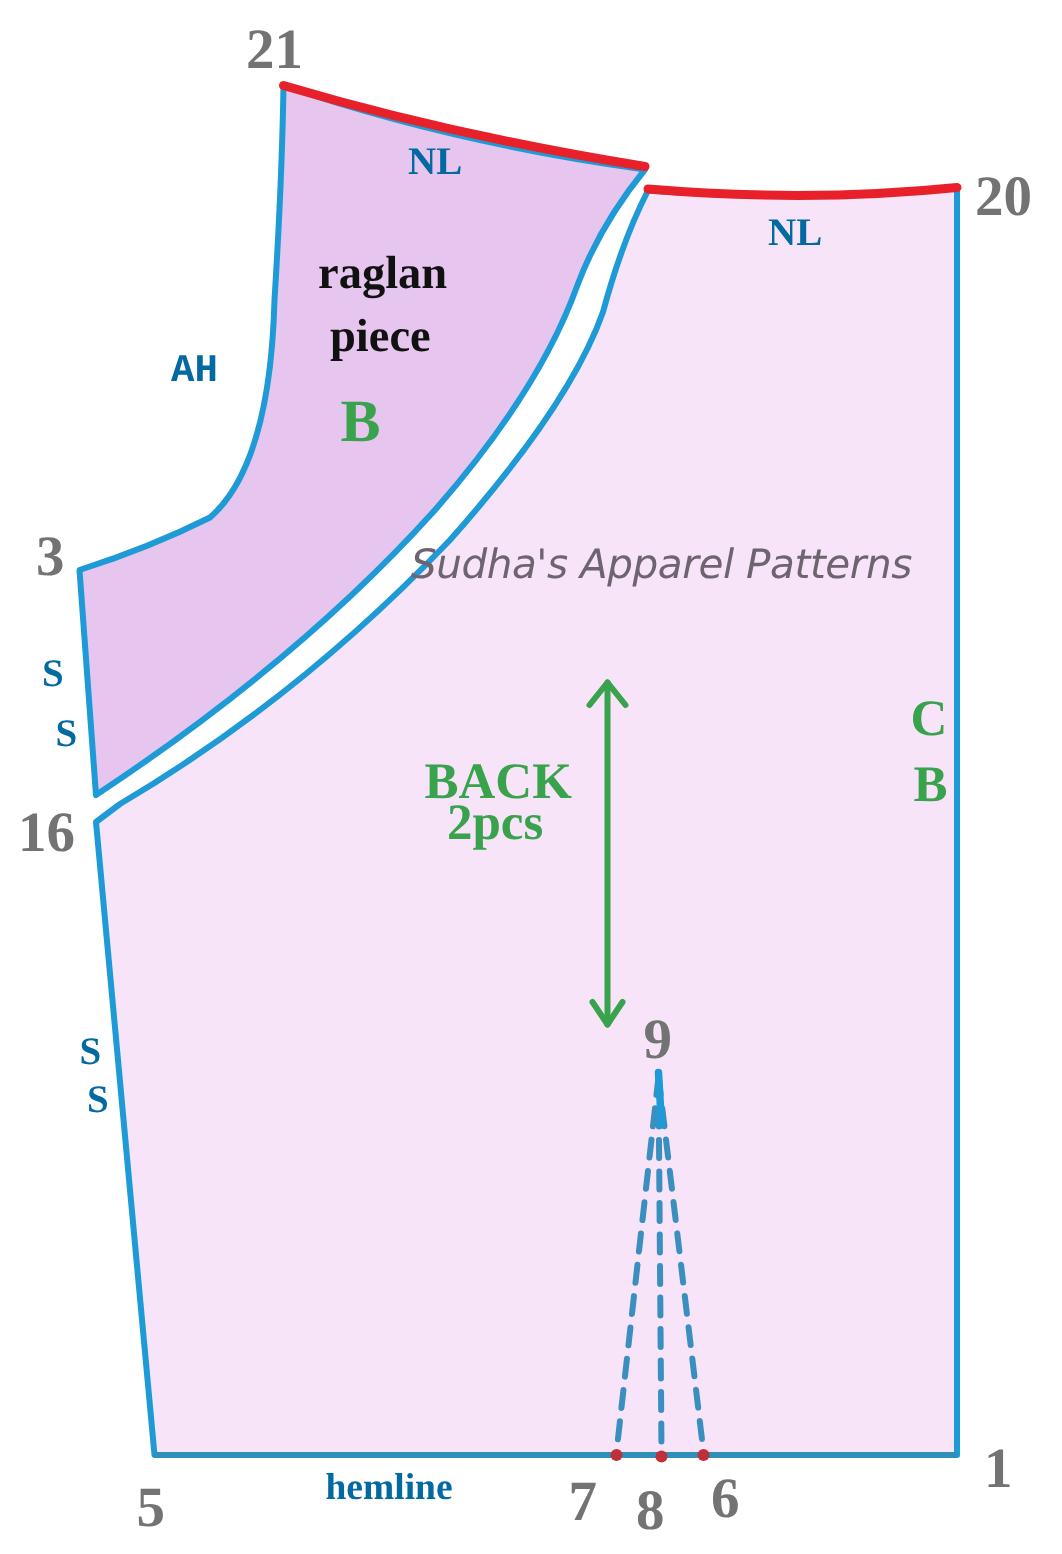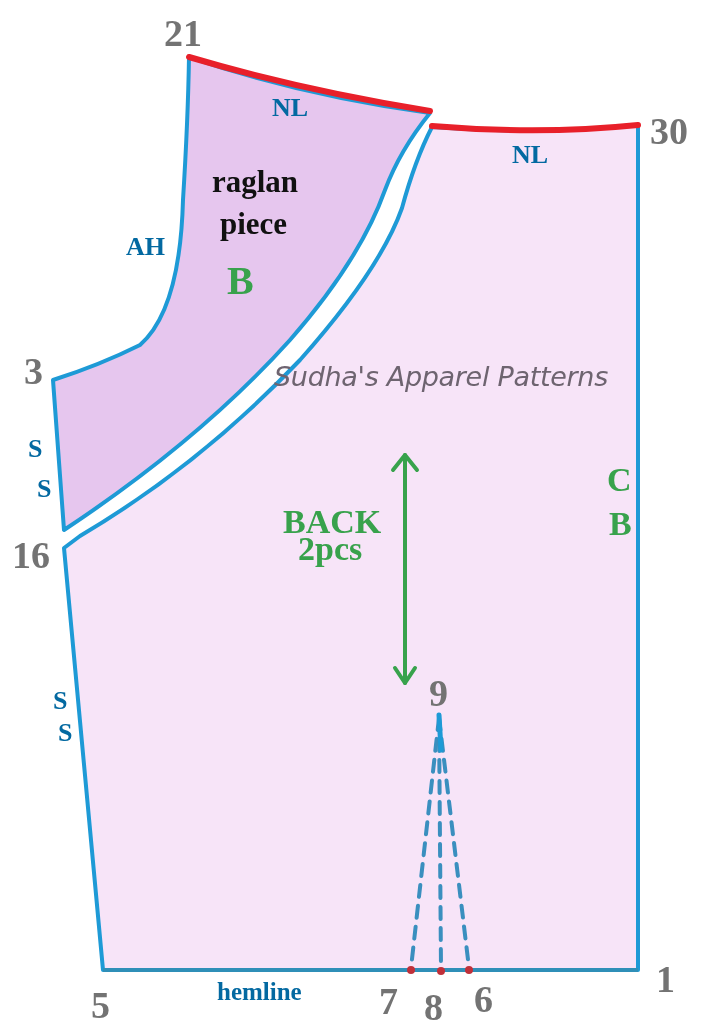--- a/index.html
+++ b/index.html
@@ -41,33 +41,33 @@
   <line x1="439" y1="715" x2="441" y2="750" stroke="#1e9ad6" stroke-width="5" stroke-linecap="round"></line>
 
   <g fill="#c0303a">
     <circle cx="411" cy="970" r="4"></circle>
     <circle cx="441" cy="971" r="4"></circle>
     <circle cx="469" cy="970" r="4"></circle>
   </g>
 </svg>
 
 <div class="lbl pt" style="left:164px; top:14px;">21</div>
-<div class="lbl pt" style="left:650px; top:112px;">30</div>
+<div class="lbl pt" style="left:650px; top:112px;">20</div>
 <div class="lbl pt" style="left:24px; top:352px;">3</div>
 <div class="lbl pt" style="left:12px; top:536px;">16</div>
 <div class="lbl pt" style="left:429px; top:674px;">9</div>
 <div class="lbl pt" style="left:91px; top:986px;">5</div>
 <div class="lbl pt" style="left:379px; top:982px;">7</div>
 <div class="lbl pt" style="left:424px; top:988px;">8</div>
 <div class="lbl pt" style="left:474px; top:980px;">6</div>
 <div class="lbl pt" style="left:656px; top:960px;">1</div>
 
 <div class="lbl orange" style="left:272px; top:95px;">NL</div>
 <div class="lbl orange" style="left:512px; top:142px;">NL</div>
-<div class="lbl orange" style="left:126px; top:234px;">AH</div>
+<div class="lbl orange" style="left:114px; top:234px;font-family:Liberation Mono, monospace;">AH</div>
 <div class="lbl orange" style="left:28px; top:436px;">S</div>
 <div class="lbl orange" style="left:37px; top:476px;">S</div>
 <div class="lbl orange" style="left:53px; top:688px;">S</div>
 <div class="lbl orange" style="left:58px; top:720px;">S</div>
 <div class="lbl orange" style="left:217px; top:979px; font-size:25px;">hemline</div>
 
 <div class="lbl black" style="left:212px; top:166px;">raglan</div>
 <div class="lbl black" style="left:220px; top:208px;">piece</div>
 <div class="lbl green" style="left:227px; top:261px; font-size:40px;">B</div>
 

